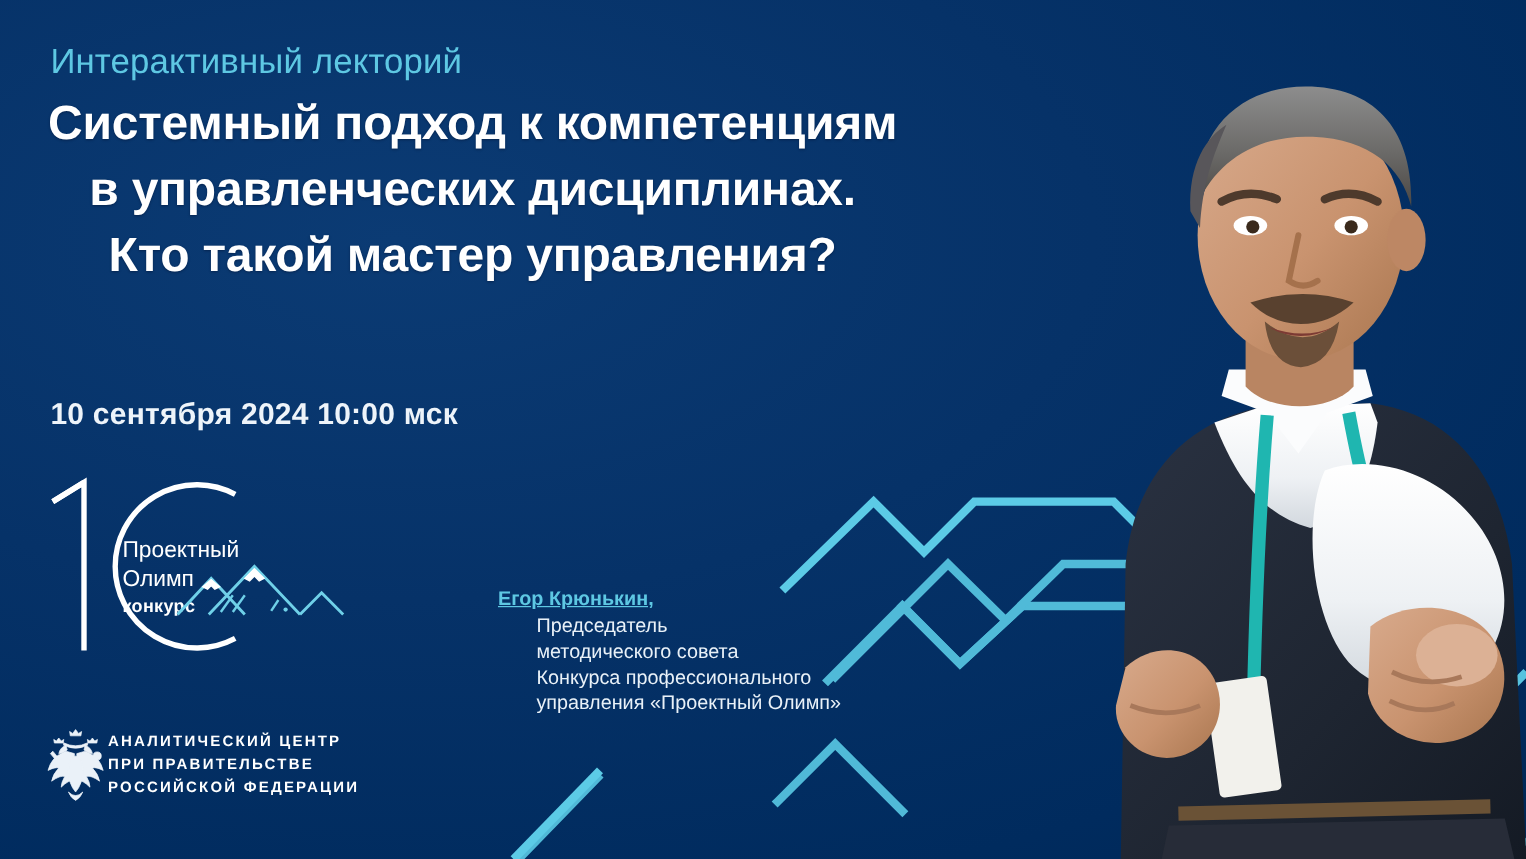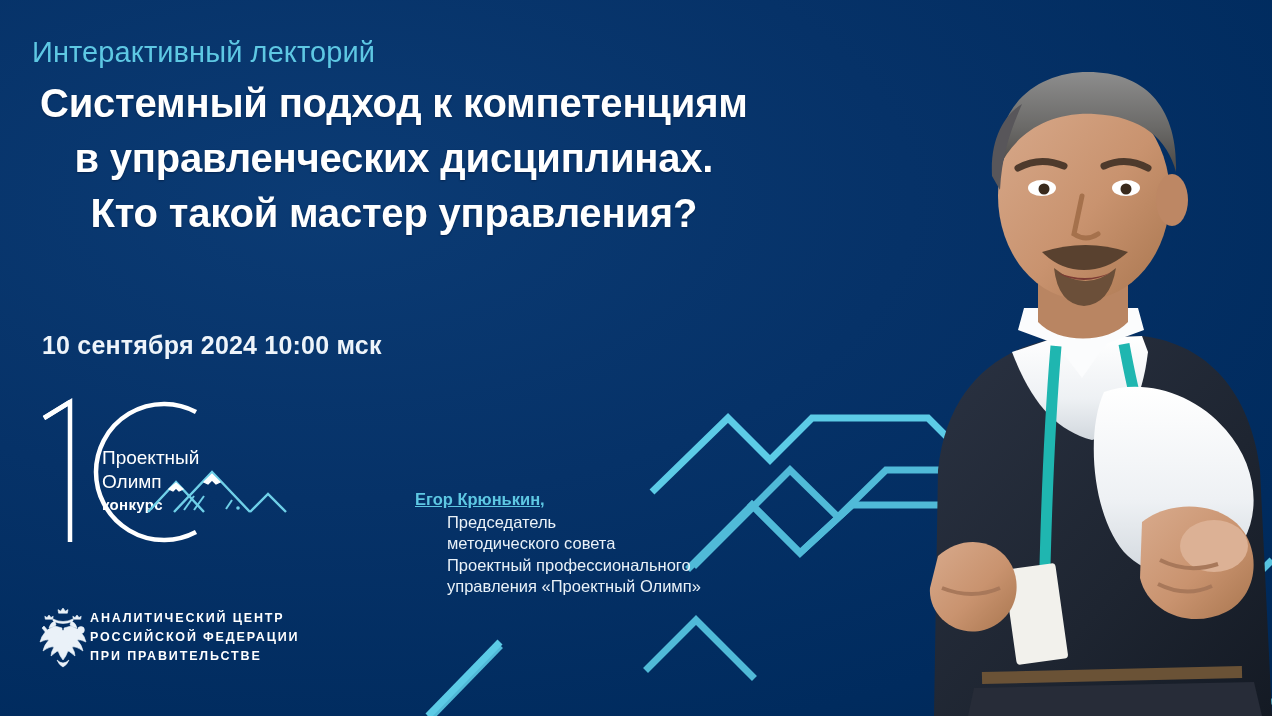--- a/index.html
+++ b/index.html
@@ -33,21 +33,21 @@
     right: 0;
     bottom: 0;
     width: 430px;
     height: 716px;
     pointer-events: none;
   }
 
   
   .eyebrow {
     position: absolute;
-    left: 32px;
+    left: 42px;
     top: 36px;
     font-size: 29px;
     font-weight: 400;
     color: #5ec8e3;
     letter-spacing: 0.1px;
     white-space: nowrap;
   }
   .headline {
     position: absolute;
     left: 40px;
@@ -279,21 +279,21 @@
       <path d="M 158 114 L 168 100" stroke-width="2"></path>
       <path d="M 190 113 L 196 104" stroke-width="2"></path>
       <circle cx="202" cy="112" r="1.8" fill="#6fd0e8" stroke="none"></circle>
     </g>
   </svg>
 
   <div class="speaker">
     <div class="sp-name">Егор Крюнькин,</div>
     <div class="sp-role">Председатель</div>
     <div class="sp-role">методического совета</div>
-    <div class="sp-role">Проектный профессионального</div>
+    <div class="sp-role">Конкурса профессионального</div>
     <div class="sp-role">управления «Проектный Олимп»</div>
   </div>
 
   <div class="gov">
     <svg width="54" height="62" viewBox="0 0 54 62" aria-hidden="true">
       <g fill="#eaf1f8" stroke="#eaf1f8" stroke-width="0.6">
 
         <path d="M 27 2 l 2.4 3.2 l 2.6 -1.6 l -0.6 3.6 l -8.8 0 l -0.6 -3.6 l 2.6 1.6 Z"></path>
         <path d="M 13 9 l 2 2.6 l 2.2 -1.4 l -0.5 3 l -7.4 0 l -0.5 -3 l 2.2 1.4 Z"></path>
         <path d="M 41 9 l 2 2.6 l 2.2 -1.4 l -0.5 3 l -7.4 0 l -0.5 -3 l 2.2 1.4 Z"></path>
@@ -312,18 +312,18 @@
 
         <path d="M 11 28 l -5 -6 l 2 -2 l 5 6 Z"></path>
 
         <circle cx="45" cy="24" r="3.4"></circle>
 
         <path d="M 21 54 q 6 6 12 0 q -2 5 -6 7 q -4 -2 -6 -7 Z"></path>
       </g>
     </svg>
     <div class="gov-text">
       <div>Аналитический центр</div>
+      <div>при Правительстве</div>
       <div>Российской Федерации</div>
-      <div>при Правительстве</div>
     </div>
   </div>
 
 </div>
 
 </body></html>

